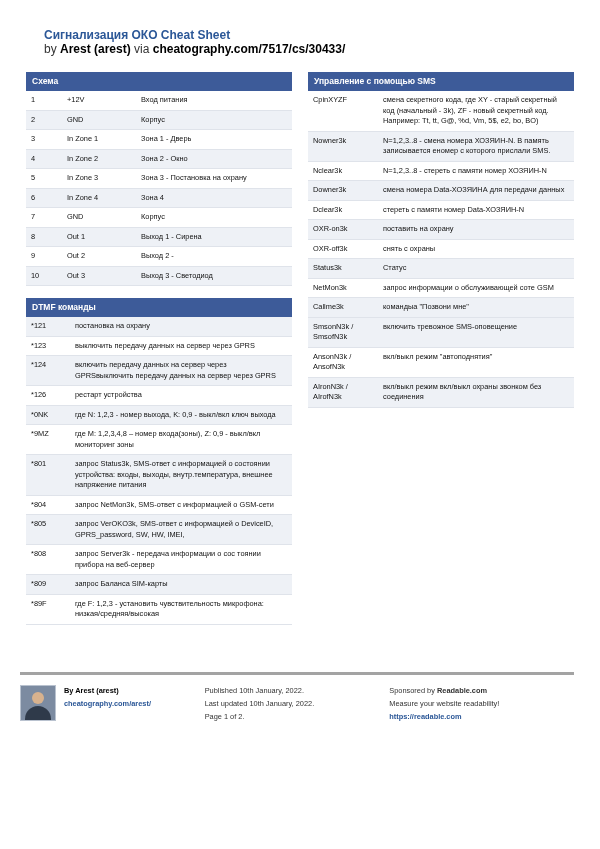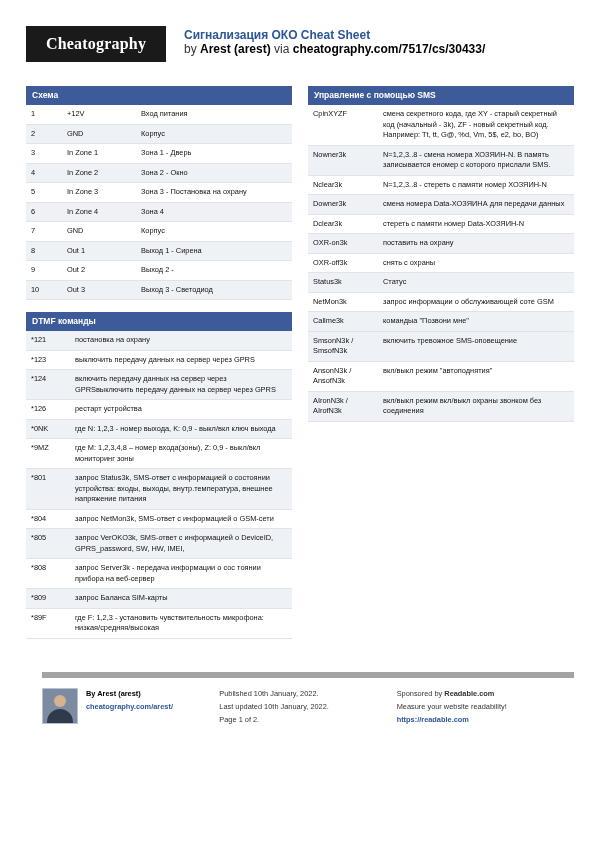--- a/index.html
+++ b/index.html
@@ -64,21 +64,21 @@
   .sheet-sub b { color: #000; }
   .sheet-sub a { color: #000; text-decoration: none; font-weight: bold;}
 
   
   .columns {
     display: flex;
     gap: 16px;
     padding: 16px 26px 0 26px;
     box-sizing: border-box;
   }
-  .col { width: 266px; margin-top: 8px; }
+  .col { width: 266px; }
 
   .card { margin-bottom: 12px; }
   .card-title {
     background: #3d5b99;
     color: #ffffff;
     font-size: 8.5px;
     font-weight: bold;
     padding: 4px 6px;
     line-height: 11px;
   }
@@ -102,24 +102,24 @@
     color: #333;
   }
   td.k2 { width: 34px; font-weight: normal; }
   td.k3 { width: 60px; }
   td.mid { width: 64px; }
   .blue { color: #2b5797; }
 
   
   .footer {
     position: absolute;
-    left: 42px;
+    left: 20px;
     right: 26px;
     top: 672px;
-    border-top: 6px solid #a3a3a3;
+    border-top: 3px solid #a3a3a3;
     padding-top: 10px;
     display: flex;
     font-size: 7.4px;
     line-height: 11px;
     color: #333;
   }
   .f-col { width: 33.33%; display: flex; }
   .avatar {
     width: 34px;
     height: 34px;
@@ -148,23 +148,20 @@
   .f-text a { color: #2b5797; text-decoration: none; }
   .f-title { font-weight: bold; color: #000; }
   .lnk { color: #2b5797; font-weight: bold; }
 </style>
 </head>
 <body>
 
 <div class="page">
 
   <div class="header">
-    <div class="logo-box">
-      <span class="logo-text">Cheatography</span>
-    </div>
     <div class="header-titles">
       <div class="sheet-title">Сигнализация ОКО Cheat Sheet</div>
       <div class="sheet-sub">
         <span>by </span><b>Arest (arest)</b><span> via </span><a href="#">cheatography.com/7517/cs/30433/</a>
       </div>
     </div>
   </div>
 
   <div class="columns">
 

